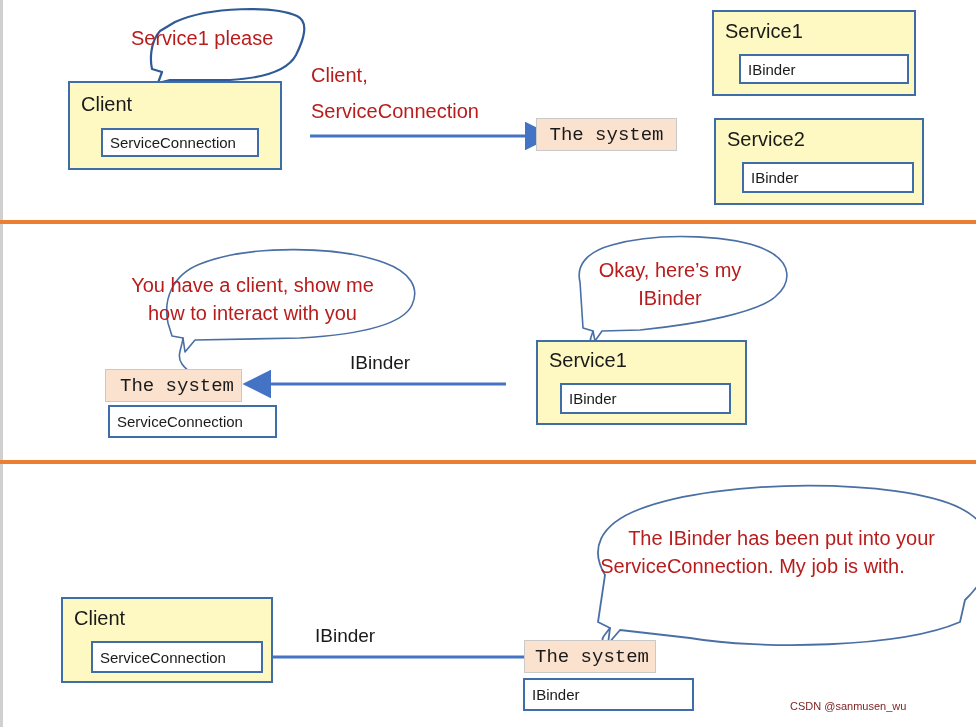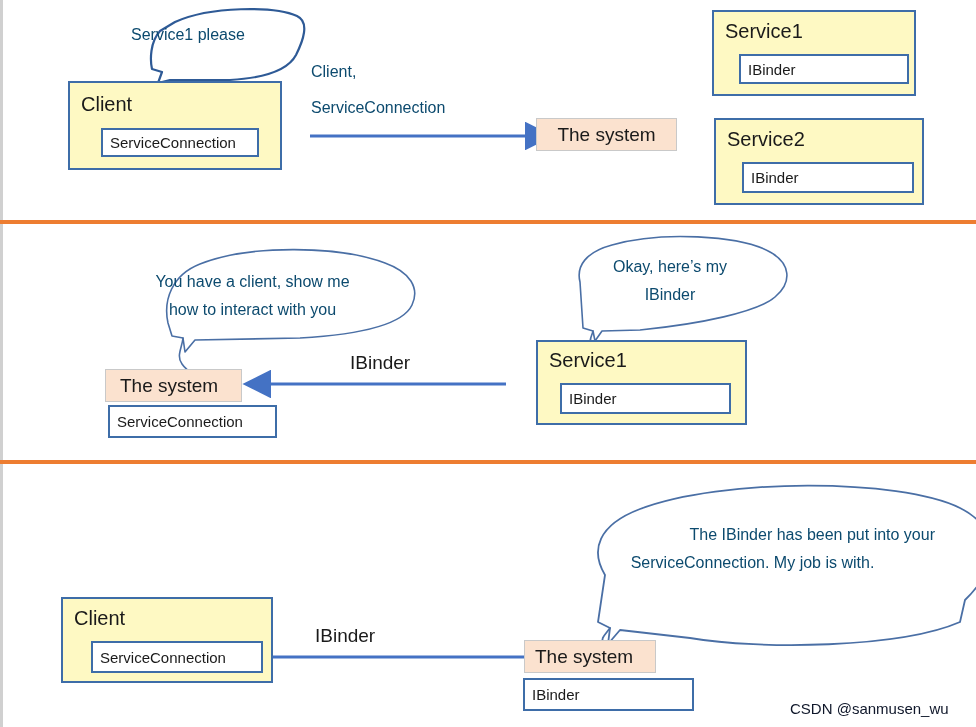--- a/index.html
+++ b/index.html
@@ -57,59 +57,60 @@
   }
   
   .sys-chip {
     position: absolute;
     box-sizing: border-box;
     background: #FBE2CF;
     border: 1px solid #C9C9C9;
     display: flex;
     align-items: center;
     justify-content: center;
+    font-family: Liberation Mono, monospace;
   }
   .sys-chip span {
     font-size: 19px;
     color: #1a1a1a;
     white-space: nowrap;
   }
   .sys-chip.left span {
     padding-left: 4px;
     width: 100%;
     text-align: left;
   }
   
   .freetext {
     position: absolute;
-    font-size: 16px;
+    font-size: 20px;
     line-height: 1.3;
-    color: #0c4a6e;
+    color: #b91c1c;
     white-space: pre;
   }
   .freetext.center { text-align: center; }
   .arrow-label {
     position: absolute;
     font-size: 19px;
     color: #1a1a1a;
     white-space: nowrap;
   }
   
   .divider {
     position: absolute;
     left: 0;
     width: 976px;
     height: 4px;
     background: #ED7D31;
   }
   
   .watermark {
     position: absolute;
-    font-size: 15px;
-    color: #0f172a;
+    font-size: 11px;
+    color: #7f1d1d;
     white-space: nowrap;
   }
   
   .gutter {
     position: absolute;
     left: 0;
     top: 0;
     width: 3px;
     height: 727px;
     background: #d0d0d0;

